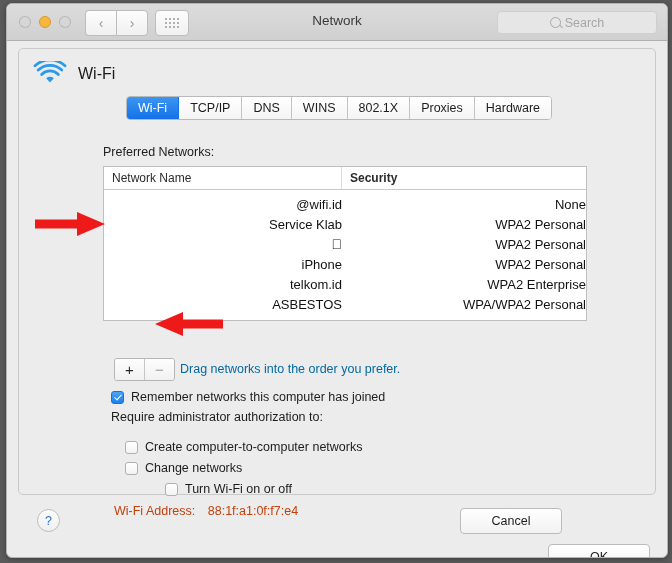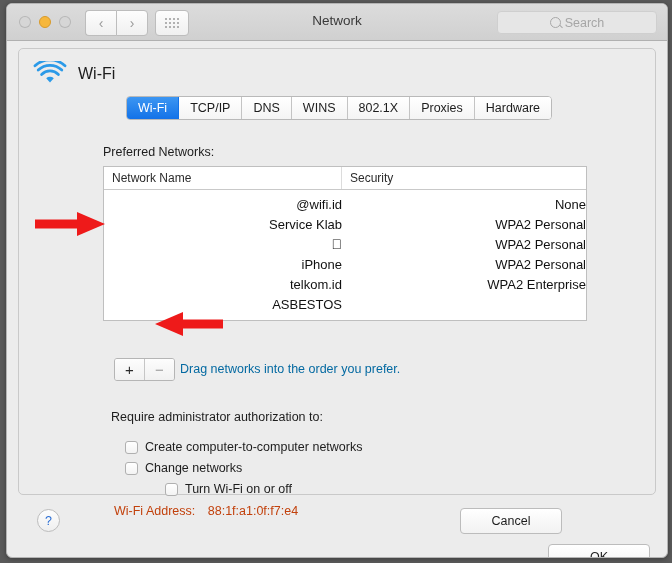--- a/index.html
+++ b/index.html
@@ -213,21 +213,21 @@
     border-bottom: 1px solid #c9c9c9;
     background: #ffffff;
   }
   .th {
     font-size: 12px;
     color: #2b2b2b;
     padding-left: 8px;
     box-sizing: border-box;
   }
   .col-name { width: 238px; border-right: 1px solid #dcdcdc; height: 100%; display:flex; align-items:center; }
-  .col-sec  { flex: 1; height: 100%; display:flex; align-items:center; }
+  .col-sec  { flex: 1; height: 100%; display:flex; align-items:center;font-weight:bold; }
 
   .table-body { padding: 4px 0 6px 0; text-align: right; }
   .row {
     display: flex;
     height: 20px;
     align-items: center;
   }
   .cell {
     font-size: 13px;
     color: #111;
@@ -448,30 +448,35 @@
         <div class="row">
           <div class="cell name">iPhone</div>
           <div class="cell sec">WPA2 Personal</div>
         </div>
         <div class="row">
           <div class="cell name">telkom.id</div>
           <div class="cell sec">WPA2 Enterprise</div>
         </div>
         <div class="row">
           <div class="cell name">ASBESTOS</div>
+          <div class="cell sec">WPA/WPA2 Personal</div>
         </div>
       </div>
     </div>
 
     <div class="pm-group">
       <div class="pm-btn plus">+</div>
       <div class="pm-btn minus">−</div>
     </div>
     <div class="drag-hint">Drag networks into the order you prefer.</div>
 
+    <div class="cb-row" style="left:92px; top:341px;">
+      <span class="cbox checked"></span>
+      <span>Remember networks this computer has joined</span>
+    </div>
 
     <div class="req-label">Require administrator authorization to:</div>
 
     <div class="cb-row" style="left:106px; top:391px;">
       <span class="cbox"></span>
       <span>Create computer-to-computer networks</span>
     </div>
     <div class="cb-row" style="left:106px; top:412px;">
       <span class="cbox"></span>
       <span>Change networks</span>

